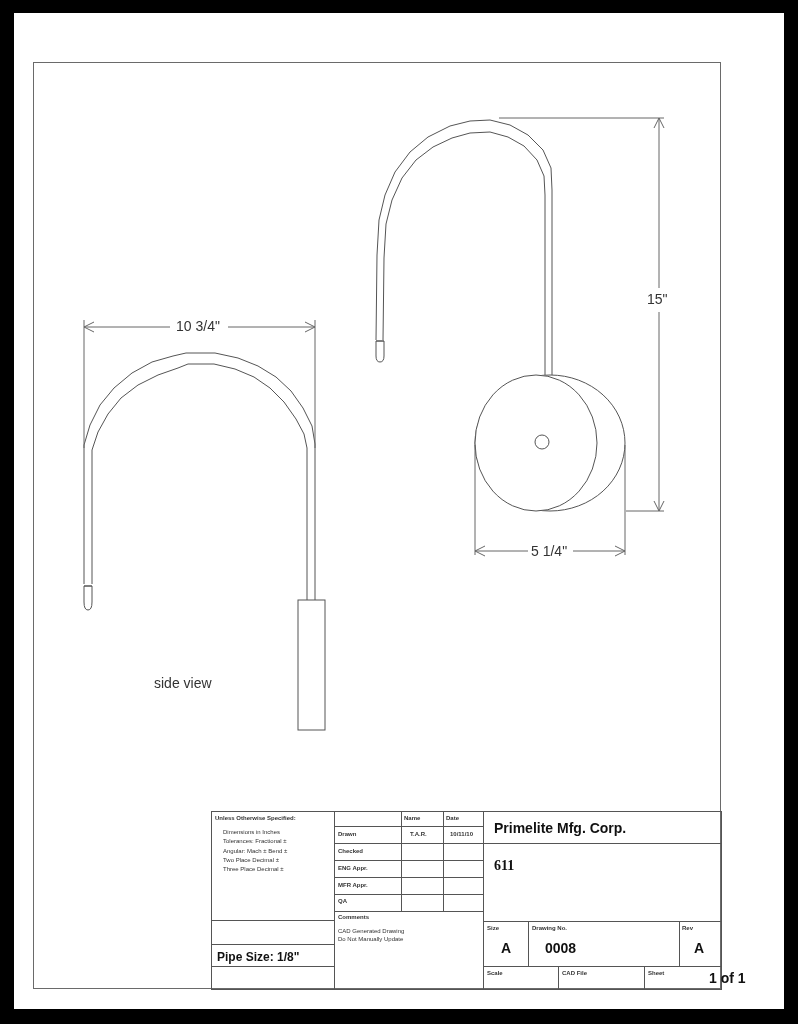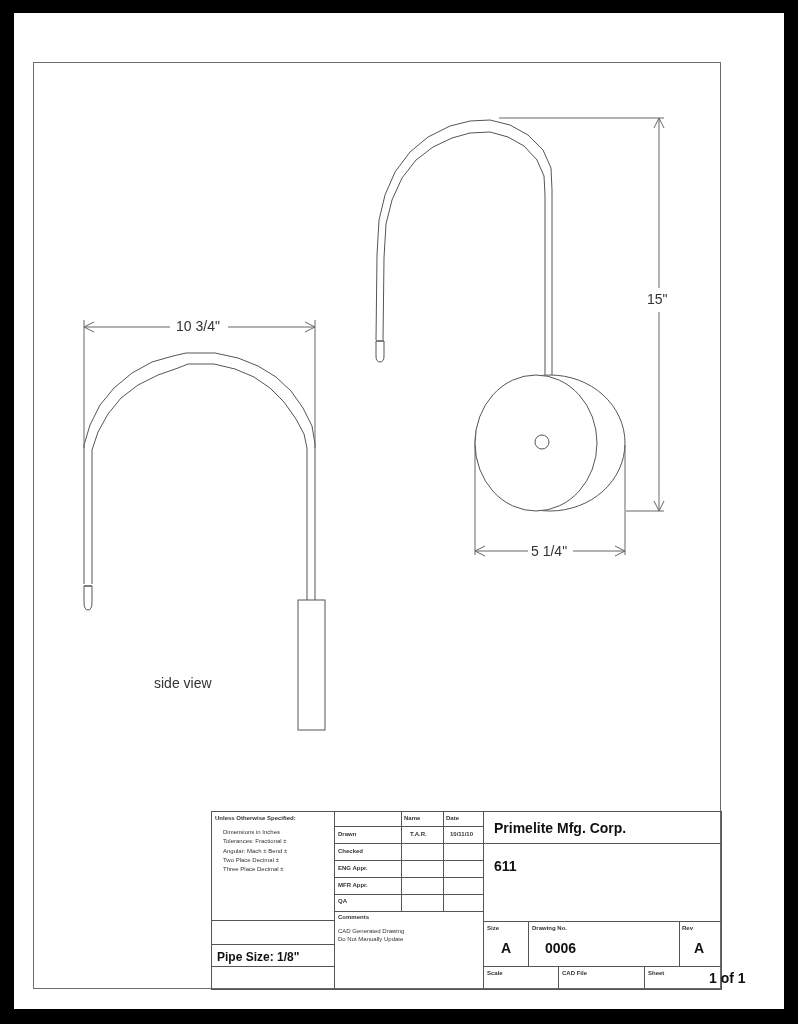--- a/index.html
+++ b/index.html
@@ -143,26 +143,26 @@
 
   <div class="tb" style="left:483px; top:843px; width:239px; height:1px; border-width:1px 0 0 0;"></div>
   <div class="tb" style="left:483px; top:921px; width:239px; height:1px; border-width:1px 0 0 0;"></div>
   <div class="tb" style="left:483px; top:966px; width:239px; height:1px; border-width:1px 0 0 0;"></div>
   <div class="tb" style="left:528px; top:921px; width:1px; height:46px; border-width:0 0 0 1px;"></div>
   <div class="tb" style="left:679px; top:921px; width:1px; height:46px; border-width:0 0 0 1px;"></div>
   <div class="tb" style="left:558px; top:966px; width:1px; height:24px; border-width:0 0 0 1px;"></div>
   <div class="tb" style="left:644px; top:966px; width:1px; height:24px; border-width:0 0 0 1px;"></div>
 
   <div class="txt big" style="left:494px; top:820px;">Primelite Mfg. Corp.</div>
-  <div class="txt big" style="left:494px; top:858px;">611</div>
+  <div class="txt big" style="left:494px; top:858px;font-family:Liberation Serif, serif;">611</div>
 
   <div class="txt small" style="left:487px; top:925px;">Size</div>
   <div class="txt big" style="left:501px; top:940px;">A</div>
   <div class="txt small" style="left:532px; top:925px;">Drawing No.</div>
-  <div class="txt big" style="left:545px; top:940px;">0006</div>
+  <div class="txt big" style="left:545px; top:940px;">0008</div>
   <div class="txt small" style="left:682px; top:925px;">Rev</div>
   <div class="txt big" style="left:694px; top:940px;">A</div>
 
   <div class="txt small" style="left:487px; top:970px;">Scale</div>
   <div class="txt small" style="left:562px; top:970px;">CAD File</div>
   <div class="txt small" style="left:648px; top:970px;">Sheet</div>
   <div class="txt big" style="left:675px; top:970px;margin-left:34px;">1 of 1</div>
 </div>
 
 </body></html>

